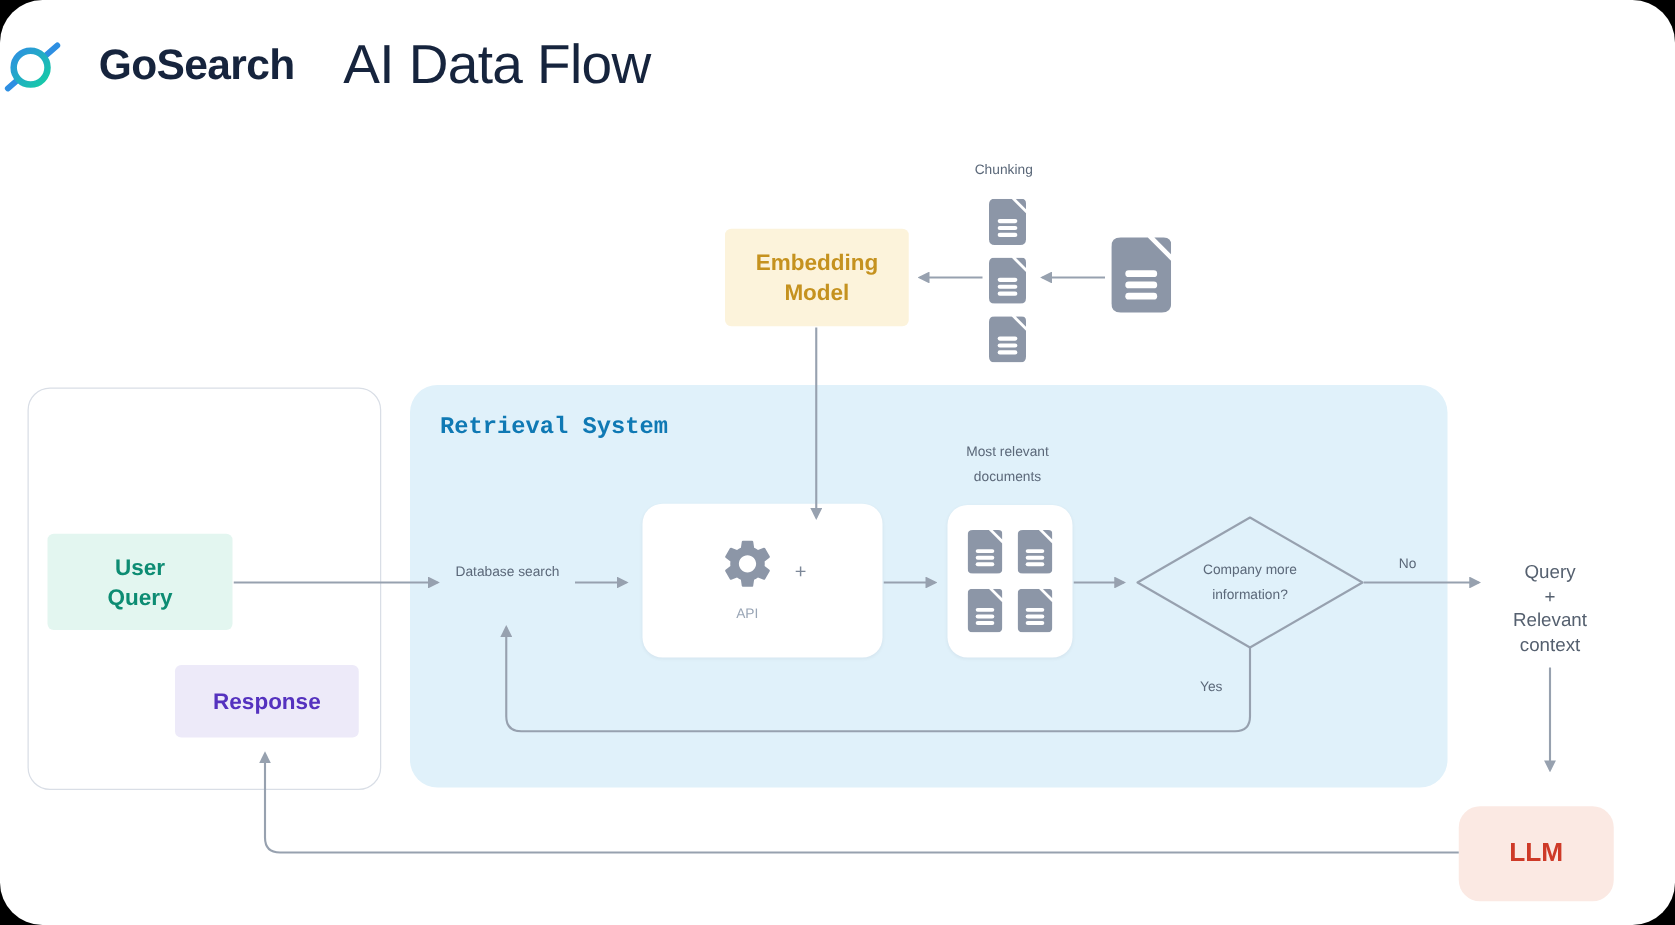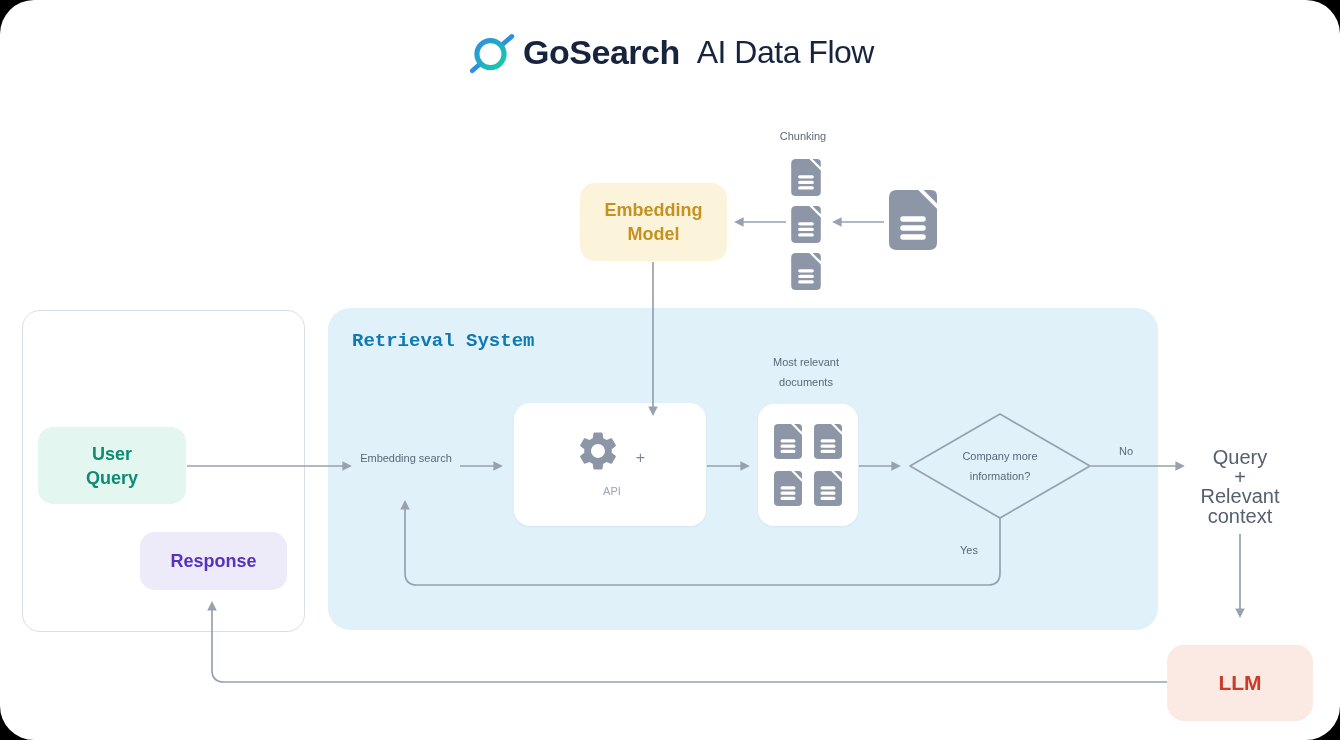--- a/index.html
+++ b/index.html
@@ -3,63 +3,63 @@
 <meta charset="utf-8">
 <style>
   html,body{margin:0;padding:0;background:#000;}
   body{font-family:"Liberation Sans","DejaVu Sans",sans-serif;}
   .app{
     position:relative;width:1340px;height:740px;background:#ffffff;
     border-radius:34px;overflow:hidden;
   }
   
   .header{position:absolute;top:22px;left:0;width:100%;height:60px;
-    display:flex;align-items:center;justify-content:center;gap:7px;}
+    display:flex;align-items:center;gap:29px;}
   .brand{font-size:34px;font-weight:700;color:#16243D;letter-spacing:-0.5px;}
-  .page-title{font-size:32px;font-weight:400;color:#16243D;margin-left:10px;letter-spacing:-0.5px;}
+  .page-title{font-size:44px;font-weight:400;color:#16243D;margin-left:10px;letter-spacing:-0.5px;}
   .logo{width:50px;height:50px;flex:0 0 auto;}
   
   .label{position:absolute;font-size:11px;line-height:20px;color:#5B6879;text-align:center;}
   .label-light{color:#9AA6B6;}
   
   .left-panel{position:absolute;left:22px;top:310px;width:281px;height:320px;
     background:#fff;border:1.5px solid #D9DEE6;border-radius:18px;}
   .retrieval-box{position:absolute;left:328px;top:308px;width:830px;height:322px;
     background:#E0F1FA;border-radius:22px;}
   .retrieval-title{position:absolute;left:352px;top:330px;font-size:19px;font-weight:700;color:#0F79B4;font-family:Liberation Mono, monospace;}
   .pill{position:absolute;display:flex;align-items:center;justify-content:center;
-    text-align:center;font-weight:700;border-radius:15px;}
+    text-align:center;font-weight:700;border-radius:5px;}
   .pill-embedding{left:580px;top:183px;width:147px;height:78px;background:#FCF3DB;color:#C5921F;font-size:18px;line-height:24px;}
   .pill-embedding span{width:110px;}
   .pill-user-query{left:38px;top:427px;width:148px;height:77px;background:#E3F6F0;color:#0D8C73;font-size:18px;line-height:24px;}
   .pill-user-query span{width:70px;}
   .pill-response{left:140px;top:532px;width:147px;height:58px;background:#EDEAF9;color:#5532BF;font-size:18px;}
-  .pill-llm{left:1167px;top:645px;width:146px;height:76px;background:#FBE9E3;color:#CE3A28;font-size:21px;border-radius:17px;}
+  .pill-llm{left:1167px;top:645px;width:124px;height:76px;background:#FBE9E3;color:#CE3A28;font-size:21px;border-radius:17px;}
   .white-box{position:absolute;background:#fff;border-radius:16px;box-shadow:0 1px 3px rgba(16,24,40,.05);}
   .api-box{left:514px;top:403px;width:192px;height:123px;display:flex;align-items:center;justify-content:center;gap:15px;}
-  .icon-col{display:flex;flex-direction:column;align-items:flex-end;gap:7px;}
+  .icon-col{display:flex;flex-direction:column;align-items:center;gap:7px;}
   .icon-col .label{position:static;}
   .plus{font-size:16px;color:#7C8798;margin-top:-14px;}
   .docs-box{left:758px;top:404px;width:100px;height:122px;display:grid;
     grid-template-columns:28px 28px;grid-template-rows:35px 35px;gap:12px;
     align-content:center;justify-content:center;}
   
   .doc-sm{width:30px;height:37px;}
   .doc-lg{width:48px;height:64px;}
   .doc-grid{width:28px;height:35px;}
   .gear{width:46px;height:46px;}
   .db{width:46px;height:48px;}
   .icon-gray{color:#8C96A7;}
   
   .chunk-doc{position:absolute;left:791px;}
   
   .wires{position:absolute;left:0;top:0;width:1340px;height:740px;pointer-events:none;}
   
   .out-lines{position:absolute;left:1190px;top:448px;width:100px;text-align:center;
-    font-size:20px;line-height:19.5px;color:#55606F;}
+    font-size:15px;line-height:19.5px;color:#55606F;}
   .out-lines div{white-space:nowrap;}
 </style>
 </head>
 <body>
 
 <div class="app">
 
   <svg width="0" height="0" style="position:absolute" aria-hidden="true">
     <defs>
       <linearGradient id="lg" x1="0" y1="0" x2="1" y2="1">
@@ -117,21 +117,21 @@
   <div class="pill pill-response">
     <span>Response</span>
   </div>
   <div class="pill pill-user-query">
     <span>User Query</span>
   </div>
 
   <div class="retrieval-box"></div>
   <div class="retrieval-title">Retrieval System</div>
 
-  <div class="label" style="left:354px;top:448px;width:104px;">Embedding search</div>
+  <div class="label" style="left:354px;top:448px;width:104px;">Database search</div>
 
   <div class="white-box api-box">
     <div class="icon-col">
       <svg class="gear icon-gray">
           <use href="#gear"></use>
         </svg>
       <span class="label label-light">API</span>
     </div>
     <div class="plus">+</div>
   </div>

